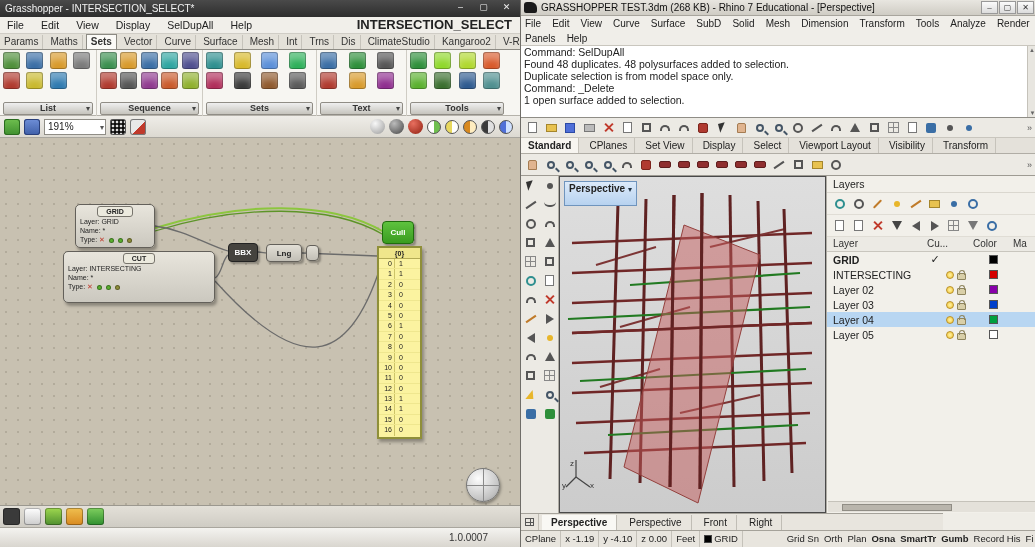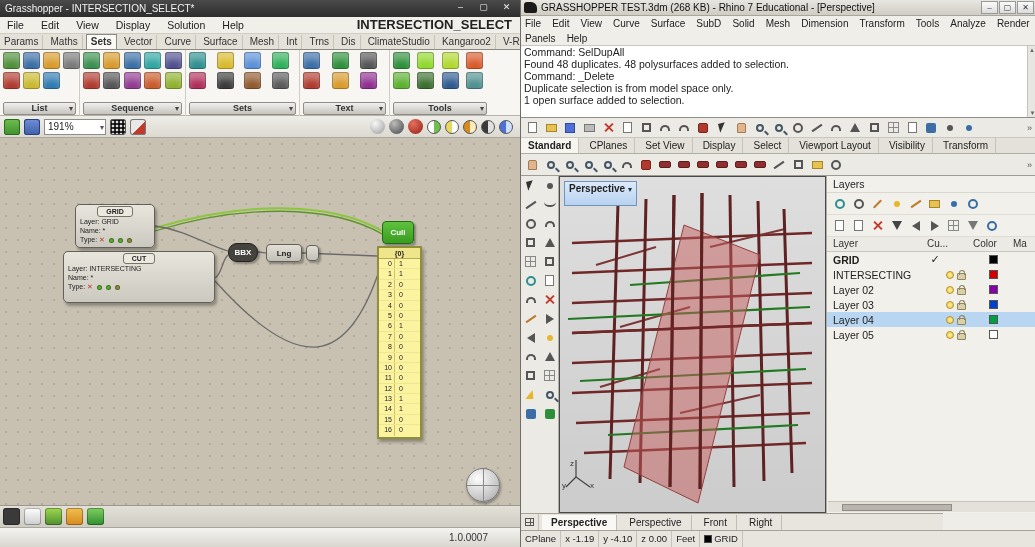--- a/index.html
+++ b/index.html
@@ -30,21 +30,21 @@
 .cbar-right{margin-left:auto;display:flex;gap:4px;align-items:center;padding-right:3px}
 .ball{width:15px;height:15px;border-radius:50%}
 .halfcirc{width:14px;height:14px;border-radius:50%;border:1px solid #555}
 .gh-canvas{position:absolute;left:0;top:138px;width:520px;height:367px;background:#c8c1b1;background-image:radial-gradient(#b2ab9b 1px,transparent 1.2px);background-size:12px 12px;overflow:hidden}
 .wires{position:absolute;left:0;top:0;pointer-events:none}
 .node{position:absolute;background:linear-gradient(#e8e5dc,#cbc8bf);border:1px solid #63605a;border-radius:5px;box-shadow:2px 3px 3px rgba(0,0,0,.3);font-size:7px;color:#222}
 .node-title{margin:1px auto 0;width:max-content;padding:0 8px;background:#eceade;border:1px solid #77746c;border-radius:3px;font-weight:bold;font-size:7px;line-height:9px}
 .nrow{padding:0 4px;line-height:9px;white-space:nowrap}
 .x-red{color:#c0392b;font-weight:bold;font-size:7px}
 .dot{display:inline-block;width:5px;height:5px;border-radius:50%;margin-left:2px;vertical-align:middle;border:1px solid rgba(0,0,0,.35)}
-.node-dark{background:#45433e;color:#fff;border:1px solid #222;text-align:center;font-weight:bold;font-size:8px;border-radius:9px;box-shadow:2px 2px 2px rgba(0,0,0,.3)}
+.node-dark{background:#45433e;color:#fff;border:1px solid #222;text-align:center;font-weight:bold;font-size:8px;border-radius:4px;box-shadow:2px 2px 2px rgba(0,0,0,.3)}
 .node-light{position:absolute;background:linear-gradient(#e2dfd6,#c2bfb6);border:1px solid #63605a;text-align:center;font-weight:bold;font-size:8px;border-radius:4px;box-shadow:2px 2px 2px rgba(0,0,0,.3)}
 .node-cull{position:absolute;background:linear-gradient(#5ec23e,#3a9c20);border:1px solid #1f6d0d;color:#fff;text-align:center;font-weight:bold;font-size:8px;border-radius:4px;box-shadow:2px 2px 2px rgba(0,0,0,.3)}
 .ypanel{position:absolute;left:377px;top:108px;width:45px;height:193px;background:#fbf3a0;border:2px solid #8f8f39;box-shadow:2px 3px 3px rgba(0,0,0,.3);font-size:7px;overflow:hidden}
 .yhead{height:11px;background:#efe68b;border-bottom:1px solid #b3ab55;text-align:center;line-height:11px;font-weight:bold}
 .yrow{display:flex;height:10.4px;line-height:10.4px;border-bottom:1px solid #efe78f}
 .yi{width:16px;text-align:right;padding-right:2px;border-right:1px solid #cdc468}
 .yv{flex:1;padding-left:4px}
 .compass{position:absolute;left:466px;top:330px;width:34px;height:34px;border-radius:50%;background:radial-gradient(circle at 35% 30%,#fdfdfd,#c2c2c2 70%,#909090);border:1px solid #777;box-shadow:1px 2px 3px rgba(0,0,0,.35)}
 .compass:before{content:"";position:absolute;left:0;top:16px;width:33px;height:1px;background:#8a8a8a}
 .compass:after{content:"";position:absolute;left:16px;top:0;width:1px;height:33px;background:#8a8a8a}
@@ -155,42 +155,42 @@
         <span class="winbtn">–</span>
         <span class="winbtn">▢</span>
         <span class="winbtn">✕</span>
       </span>
     </div>
     <div class="gh-menubar">
       <span class="mi">File</span>
       <span class="mi">Edit</span>
       <span class="mi">View</span>
       <span class="mi">Display</span>
-      <span class="mi">Solution</span>
+      <span class="mi">SelDupAll</span>
       <span class="mi">Help</span>
       <span class="gh-doclabel">INTERSECTION_SELECT</span>
     </div>
     <div class="gh-tabs">
       <span class="gtab">Params</span>
       <span class="gtab">Maths</span>
       <span class="gtab active">Sets</span>
       <span class="gtab">Vector</span>
       <span class="gtab">Curve</span>
       <span class="gtab">Surface</span>
       <span class="gtab">Mesh</span>
       <span class="gtab">Int</span>
       <span class="gtab">Trns</span>
       <span class="gtab">Dis</span>
       <span class="gtab">ClimateStudio</span>
       <span class="gtab">Kangaroo2</span>
       <span class="gtab">V-Ray</span>
     </div>
 
     <div class="gh-palette">
-      <div class="pgroup" style="width:80px">
+      <div class="pgroup" style="width:97px">
         <div class="picons">
           <i class="pico" style="background:#4f8f3a"></i>
           <i class="pico" style="background:#b03a2e"></i>
           <i class="pico" style="background:#3a6ea5"></i>
           <i class="pico" style="background:#c9b92e"></i>
           <i class="pico" style="background:#d89a2b"></i>
           <i class="pico" style="background:#2e7ab0"></i>
           <i class="pico" style="background:#7a7a7a"></i>
         </div>
         <div class="plabel">
@@ -458,22 +458,22 @@
       <span class="rmi">Render</span>
     </div>
     <div class="rh-menubar2">
       <span class="rmi">Panels</span>
       <span class="rmi">Help</span>
     </div>
 
     <div class="rh-cmd">
       <div class="cmdline">Command: SelDupAll</div>
       <div class="cmdline">Found 48 duplicates. 48 polysurfaces added to selection.</div>
+      <div class="cmdline">Duplicate selection is from model space only.</div>
       <div class="cmdline">Command: _Delete</div>
-      <div class="cmdline">Duplicate selection is from model space only.</div>
       <div class="cmdline">1 open surface added to selection.</div>
       <div class="cmd-scroll">
         <span>▲</span>
         <span class="dn">▼</span>
       </div>
     </div>
 
     <div class="rh-tbar1">
       <span class="ricon">
           <i class="sh sh-doc"></i>
@@ -872,15 +872,25 @@
       <span class="vtab">Right</span>
     </div>
 
     <div class="rh-status">
       <span class="sseg">CPlane</span>
       <span class="sseg">x -1.19</span>
       <span class="sseg">y -4.10</span>
       <span class="sseg">z 0.00</span>
       <span class="sseg">Feet</span>
       <span class="sseg"><i class="sw-sm" style="background:#000"></i><span>GRID</span></span>
+      <span class="stoggles">
+        <span class="stog">Grid Sn</span>
+        <span class="stog">Orth</span>
+        <span class="stog">Plan</span>
+        <span class="stog on">Osna</span>
+        <span class="stog on">SmartTr</span>
+        <span class="stog on">Gumb</span>
+        <span class="stog">Record His</span>
+        <span class="stog">Fi</span>
+      </span>
     </div>
   </section>
 </div>
 
 </body></html>

